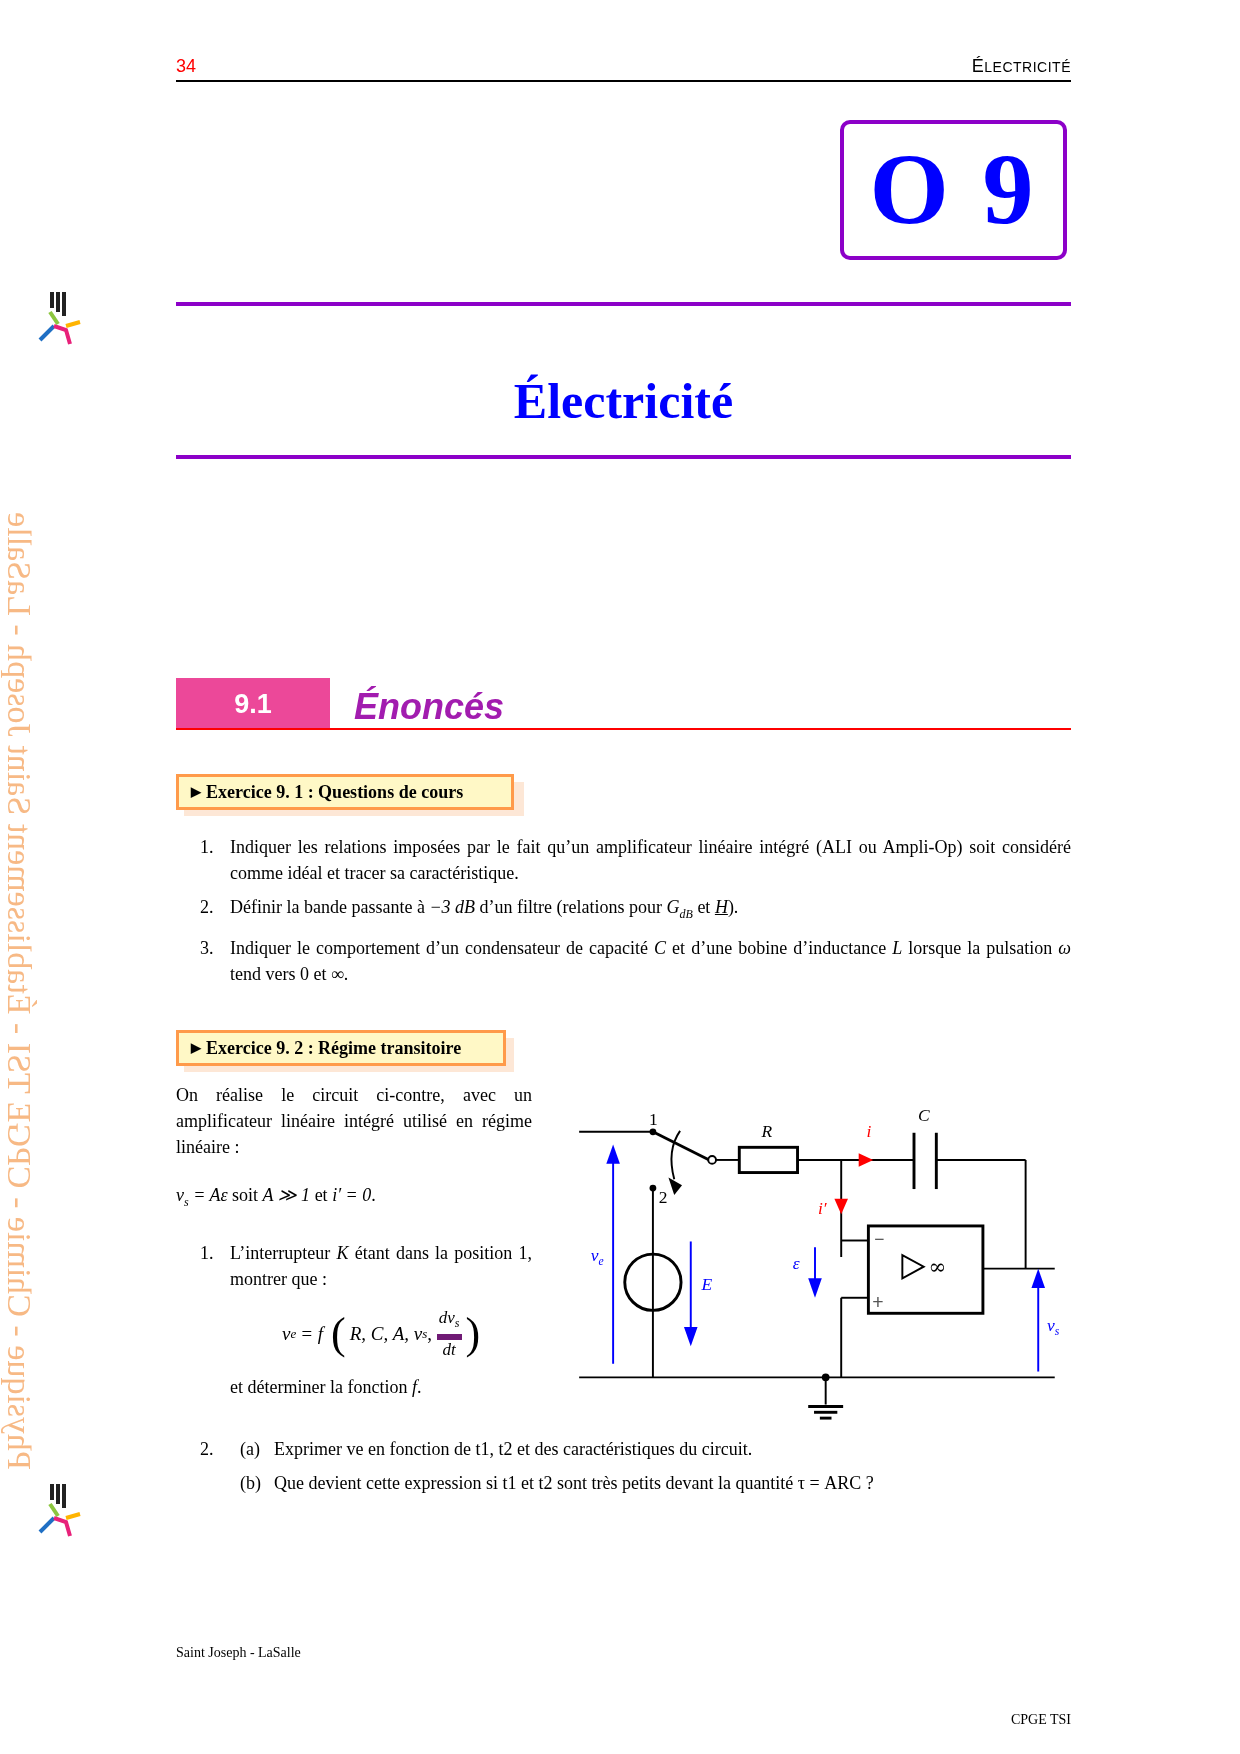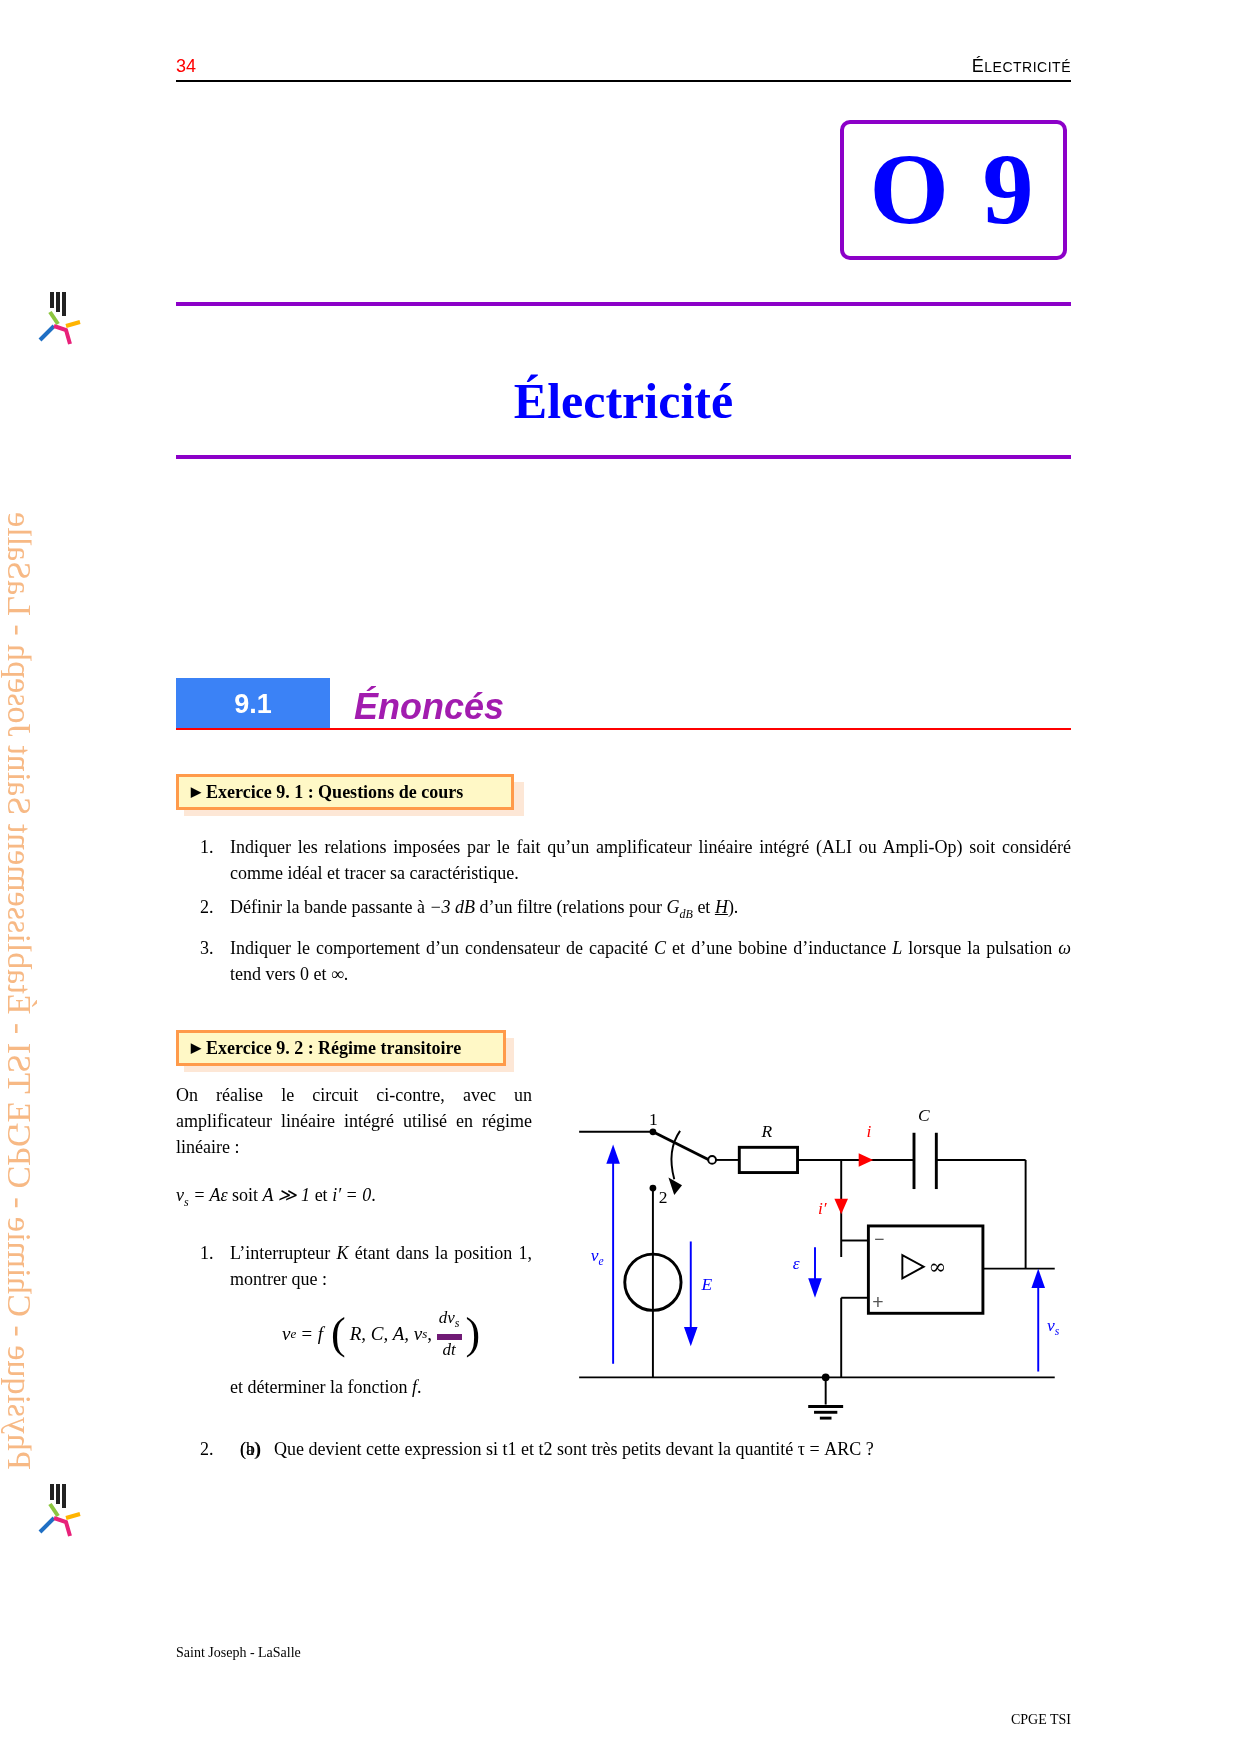--- a/index.html
+++ b/index.html
@@ -12,21 +12,21 @@
   .hdr-title .big { font-size: 18px; }
   .hdr-title .sc { font-size: 14px; }
   .hdr-rule { left: 176px; top: 80px; width: 895px; height: 2px; background: #000; }
   
   .chap-box { left: 840px; top: 120px; width: 227px; height: 140px; border: 4px solid #8c00c8; border-radius: 10px; box-sizing: border-box;
               display: flex; align-items: center; justify-content: center; }
   .chap-box span { font-family: "Liberation Serif", serif; font-weight: bold; font-size: 102px; color: #0000ff; line-height: 1; letter-spacing: 4px; }
   .purple-rule { left: 176px; width: 895px; height: 4px; background: #8c00c8; }
   .chap-title { left: 176px; width: 895px; top: 372px; text-align: center; font-weight: bold; font-size: 50px; color: #0000ff; }
   
-  .sec-num-box { left: 176px; top: 678px; width: 154px; height: 52px; background: #3b82f6; display: flex; align-items: center; justify-content: center; }
+  .sec-num-box { left: 176px; top: 678px; width: 154px; height: 52px; background: #ec4899; display: flex; align-items: center; justify-content: center; }
   .sec-num-box span { font-family: "Liberation Sans", sans-serif; font-weight: bold; color: #fff; font-size: 27px; }
   .sec-title { left: 354px; top: 686px; font-family: "Liberation Sans", sans-serif; font-weight: bold; color: #a21caf; font-size: 36px; font-style: italic; }
   .sec-rule { left: 176px; top: 728px; width: 895px; height: 2px; background: #ff0000; }
   
   .ex-tag-shadow { background: #fde7d6; }
   .ex-tag { background: #fff8c6; border: 3px solid #ff9a4a; box-sizing: border-box; font-weight: bold; font-size: 18px;
             display: flex; align-items: center; padding-left: 12px; white-space: nowrap; }
   .ex-tag .tri { font-size: 13px; margin-right: 5px; }
   
   .para { font-size: 18px; line-height: 26px; }
@@ -228,20 +228,21 @@
 
 <div class="abs para" style="left:176px; top:1428px; width:895px;">
   <ol class="q">
       <li class="just">
     <span class="n">2.</span>
   </li>
     </ol>
   <div style="padding-left:64px;">
     <div style="position:relative; padding-left:34px; margin-bottom:8px;">
       <span style="position:absolute; left:0;">(a)</span>
+      <span>Exprimer ve en fonction de t1, t2 et des caractéristiques du circuit.</span>
     </div>
     <div style="position:relative; padding-left:34px;">
       <span style="position:absolute; left:0;">(b)</span>
       <span>Que devient cette expression si t1 et t2 sont très petits devant la quantité τ = ARC ?</span>
     </div>
   </div>
 </div>
 
 <div class="abs footer-l">Saint Joseph - LaSalle</div>
 <div class="abs footer-r">CPGE TSI</div>

